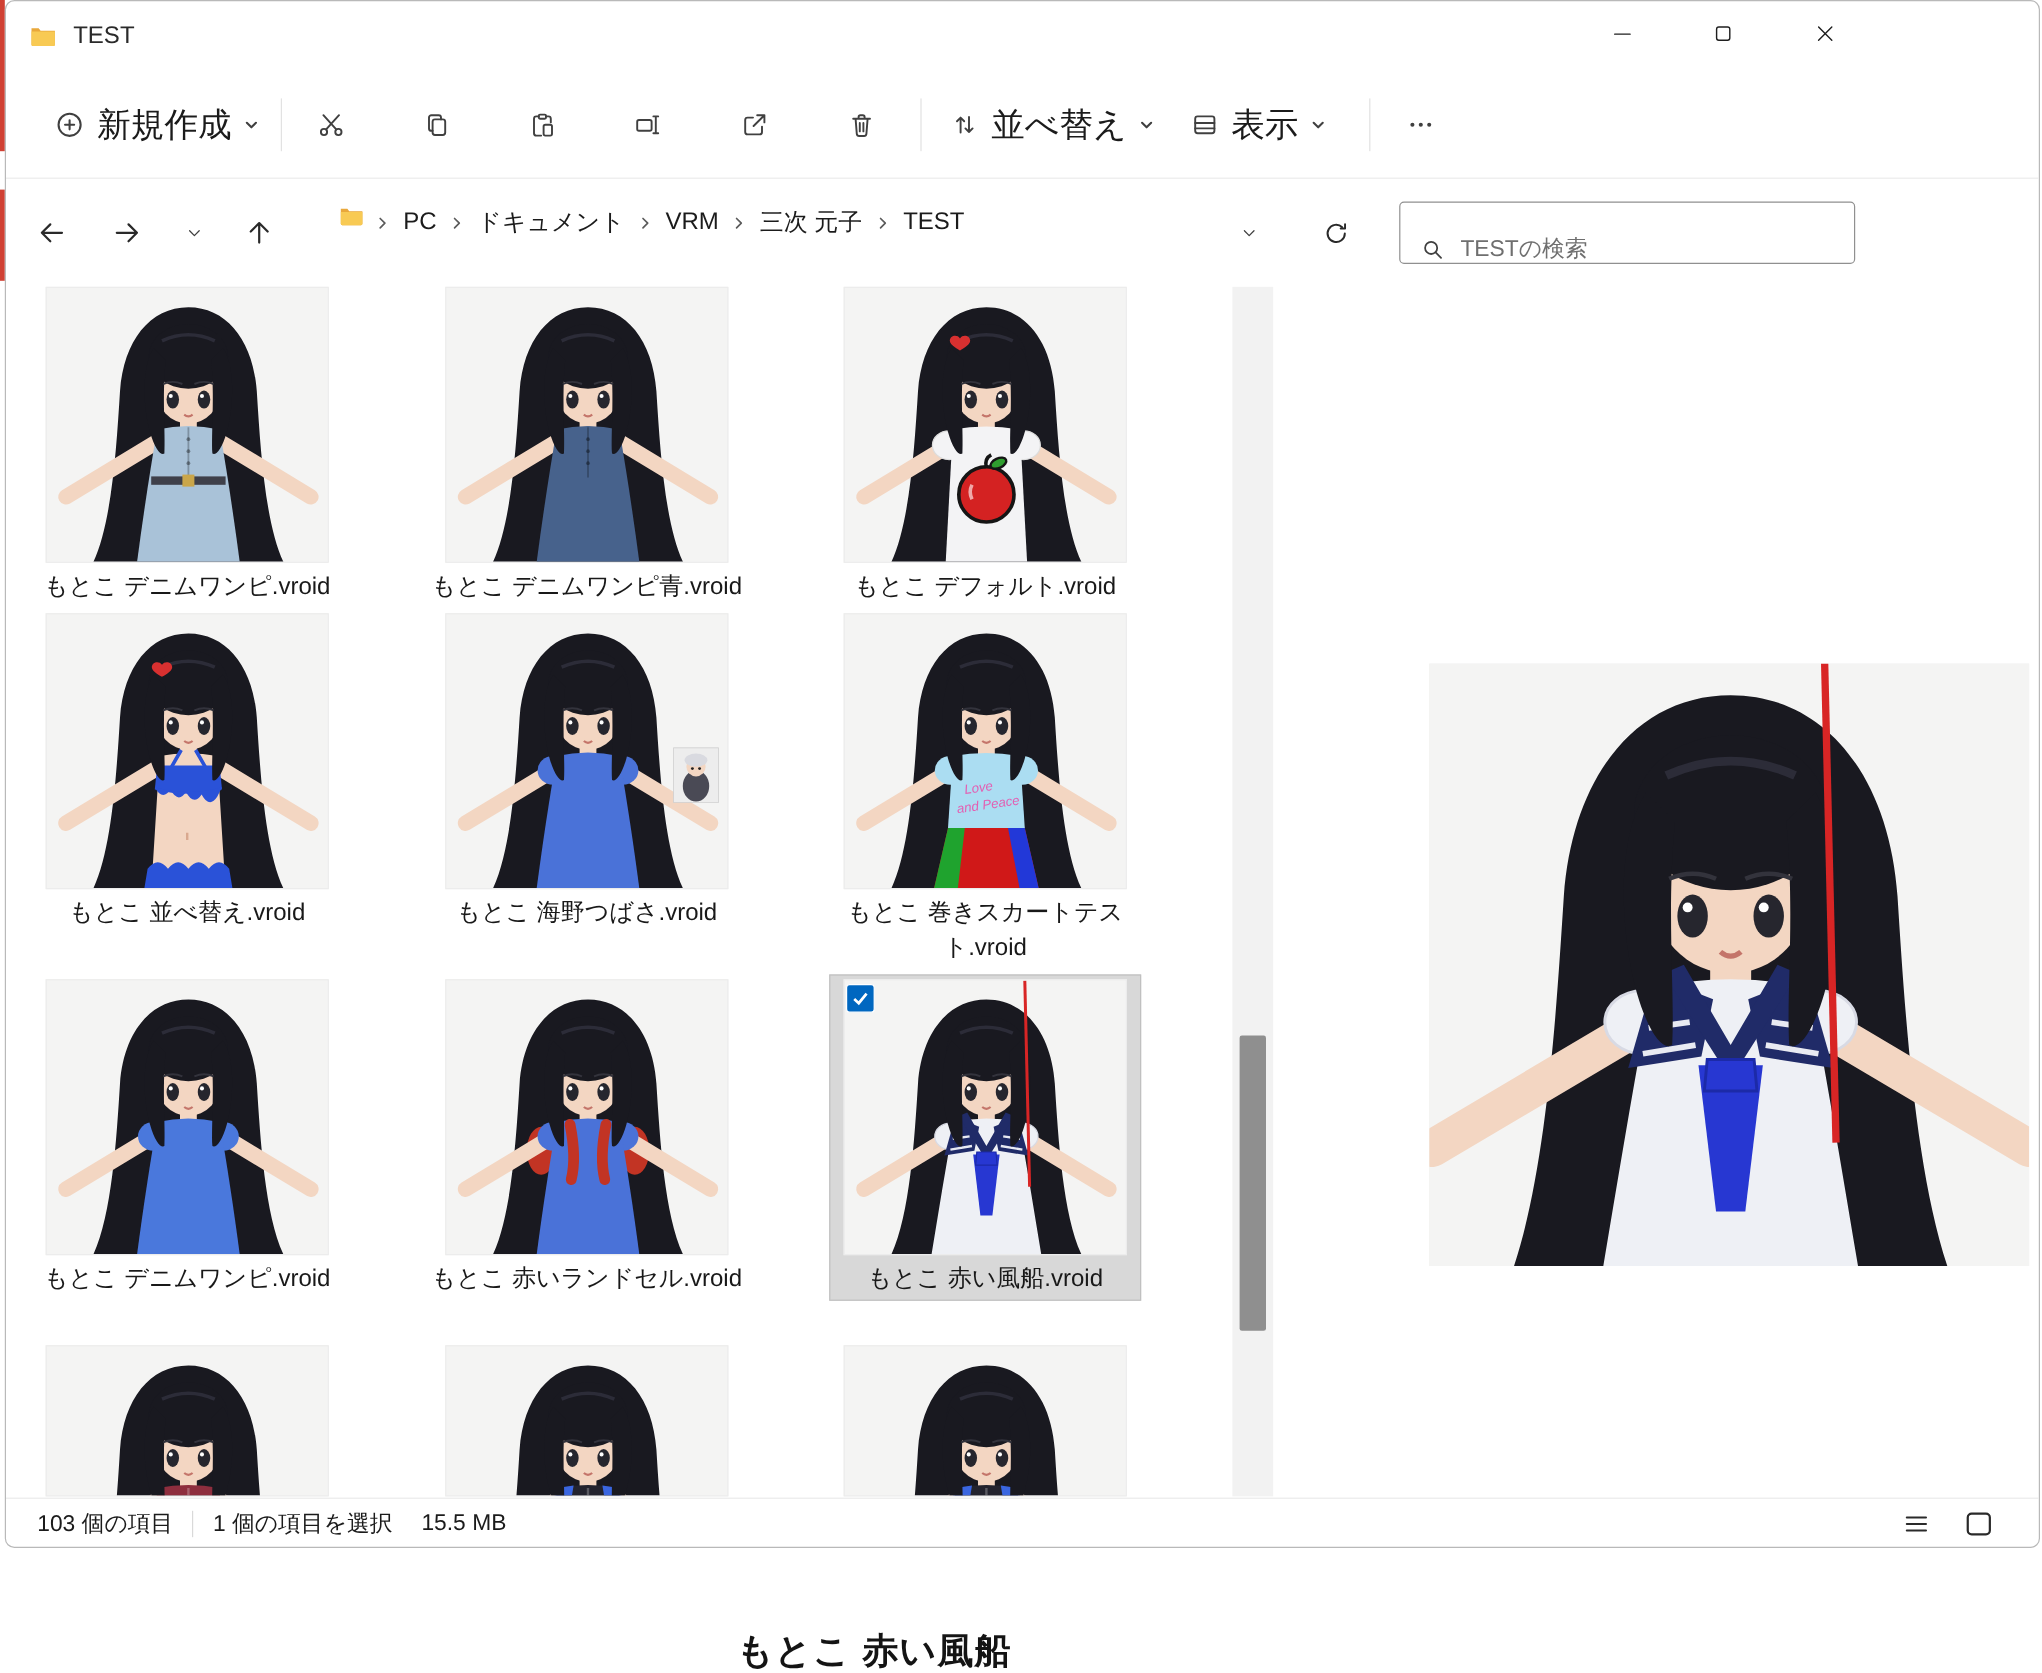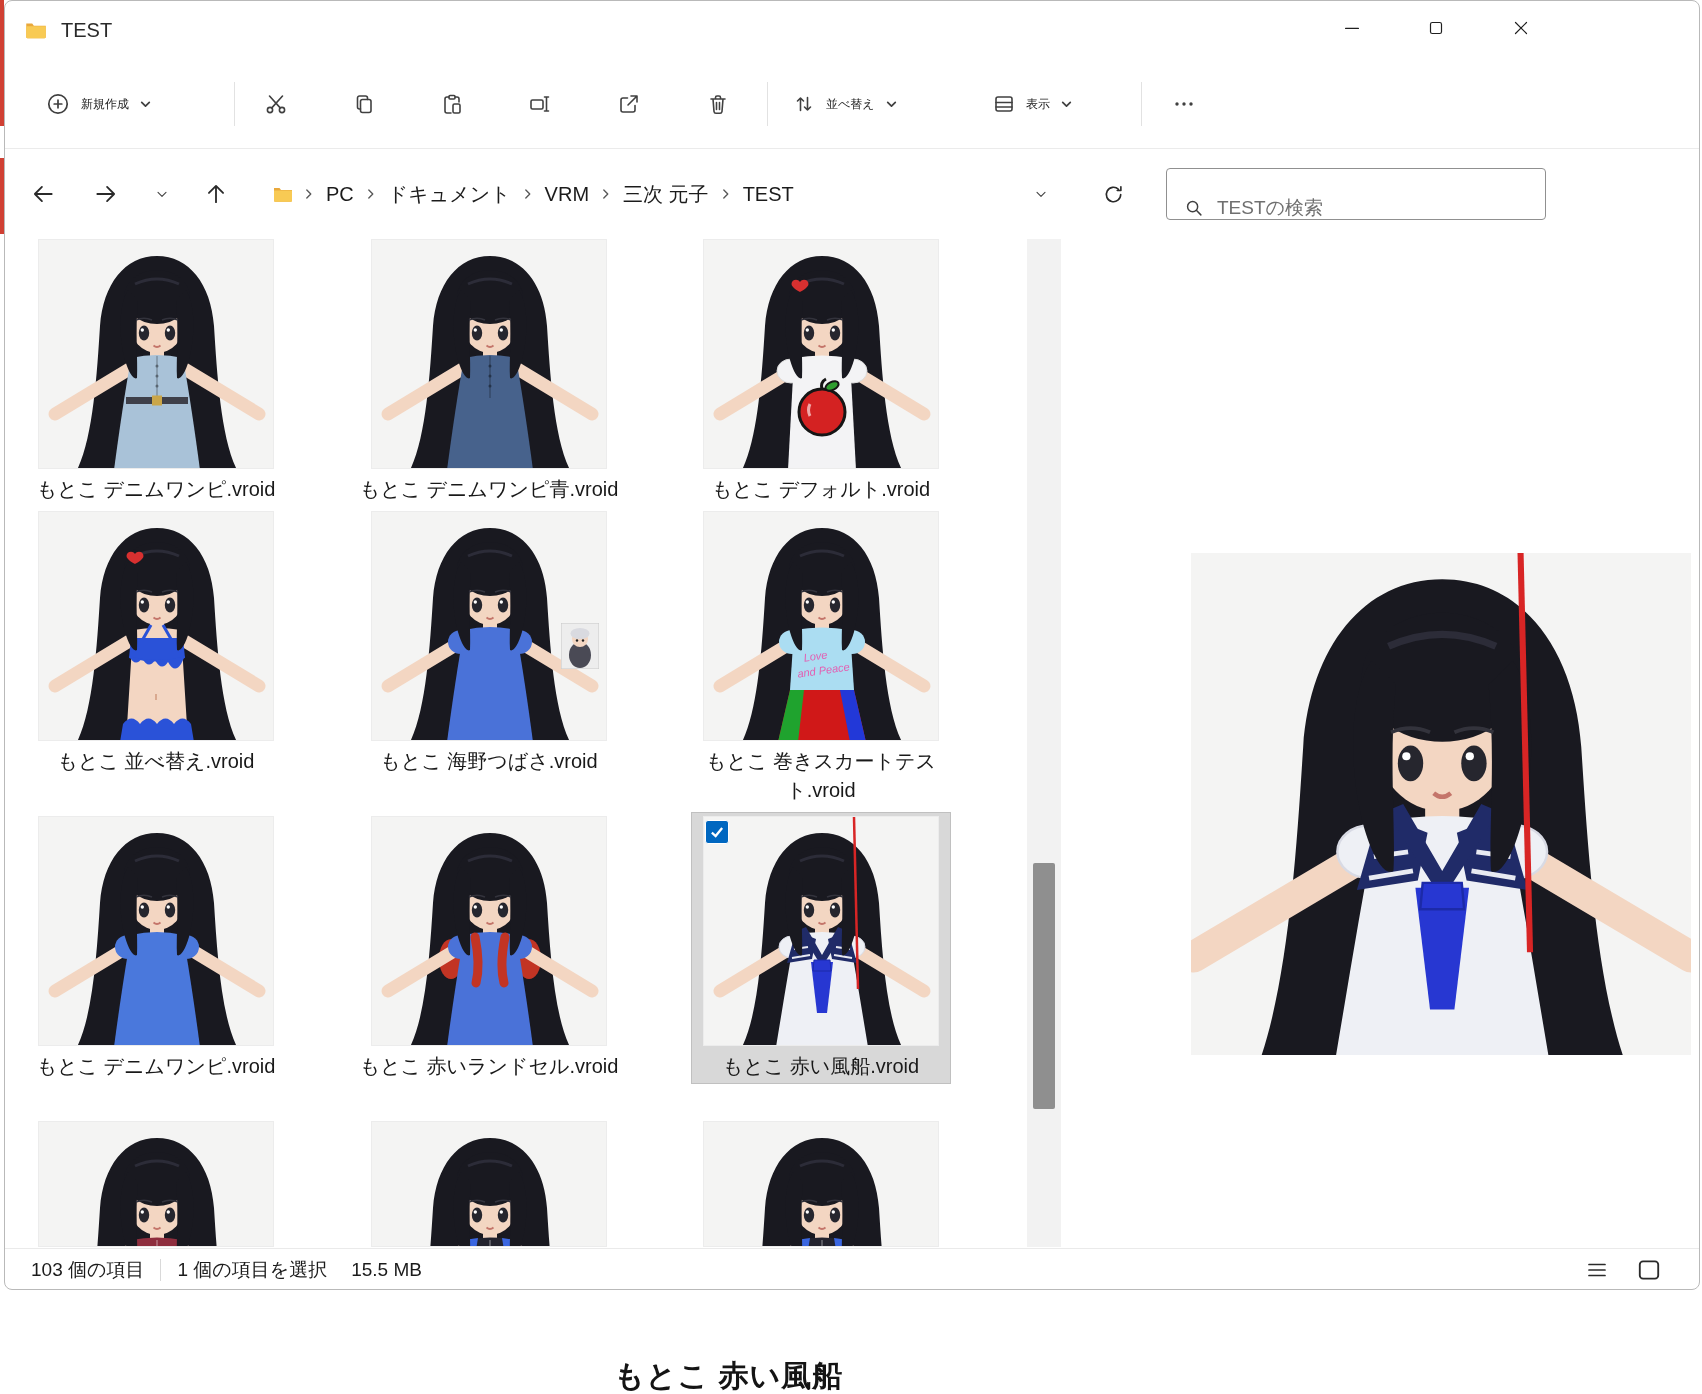--- a/index.html
+++ b/index.html
@@ -13,26 +13,26 @@
 svg.ic{stroke:#404040;fill:none;stroke-width:1.6;stroke-linecap:round;stroke-linejoin:round}
 svg.ic-dark{stroke:#2a2a2a;fill:none;stroke-width:1.7;stroke-linecap:round;stroke-linejoin:round}
 svg.winic{stroke:#1f1f1f;fill:none;stroke-width:1.3;stroke-linecap:round;stroke-linejoin:round}
 
 .titlebar{position:absolute;left:0;top:0;right:0;height:58px;display:flex;align-items:center;padding-left:18px}
 .title-text{font-size:20px;margin-left:12px;color:#2a2a2a}
 .win-btn{position:absolute;top:4px;width:62px;height:46px;display:flex;align-items:center;justify-content:center;border-radius:4px}
 
 .toolbar{position:absolute;left:0;top:58px;right:0;height:90px;border-bottom:1px solid #ebebeb}
 .tb{position:absolute;top:18px;height:54px;display:flex;align-items:center;gap:10px;padding:0 12px;border-radius:6px}
-.tb-label{font-size:12px;white-space:nowrap}
+.tb-label{font-size:28px;white-space:nowrap}
 .icbtn{position:absolute;top:18px;width:56px;height:54px;display:flex;align-items:center;justify-content:center;border-radius:6px}
 .tb-sep{position:absolute;top:23px;width:1px;height:44px;background:#e2e2e2}
 
 .nav-btn{position:absolute;top:170px;width:46px;height:46px;display:flex;align-items:center;justify-content:center;border-radius:6px}
-.crumbbar{position:absolute;left:250px;top:167px;width:890px;height:52px;display:flex;align-items:center;
+.crumbbar{position:absolute;left:260px;top:167px;width:890px;height:52px;display:flex;align-items:flex-start;
   padding-left:16px;border-radius:6px}
 .crumbs{display:flex;align-items:center;margin-left:6px}
 .crumb{font-size:20px;padding:4px 9px;border-radius:4px;white-space:nowrap;cursor:default}
 .bc-sep{width:14px;height:14px;stroke:#5b5b5b;fill:none;stroke-width:1.6;stroke-linecap:round;stroke-linejoin:round;margin:0 1px}
 .addr-chev{position:absolute;left:1016px;top:180px;width:40px;height:26px;display:flex;align-items:center;justify-content:center}
 .refresh{position:absolute;left:1088px;top:179px;width:40px;height:28px;display:flex;align-items:center;justify-content:center}
 .searchbox{position:absolute;left:1161px;top:167px;width:380px;height:52px;border:1px solid #909090;border-radius:4px;
   display:flex;align-items:flex-end;padding-left:16px;background:#fff}
 .searchbox input{border:none;outline:none;background:transparent;font-size:19px;margin-left:12px;width:300px;
   font-family:"Liberation Sans","DejaVu Sans",sans-serif;color:#333}

